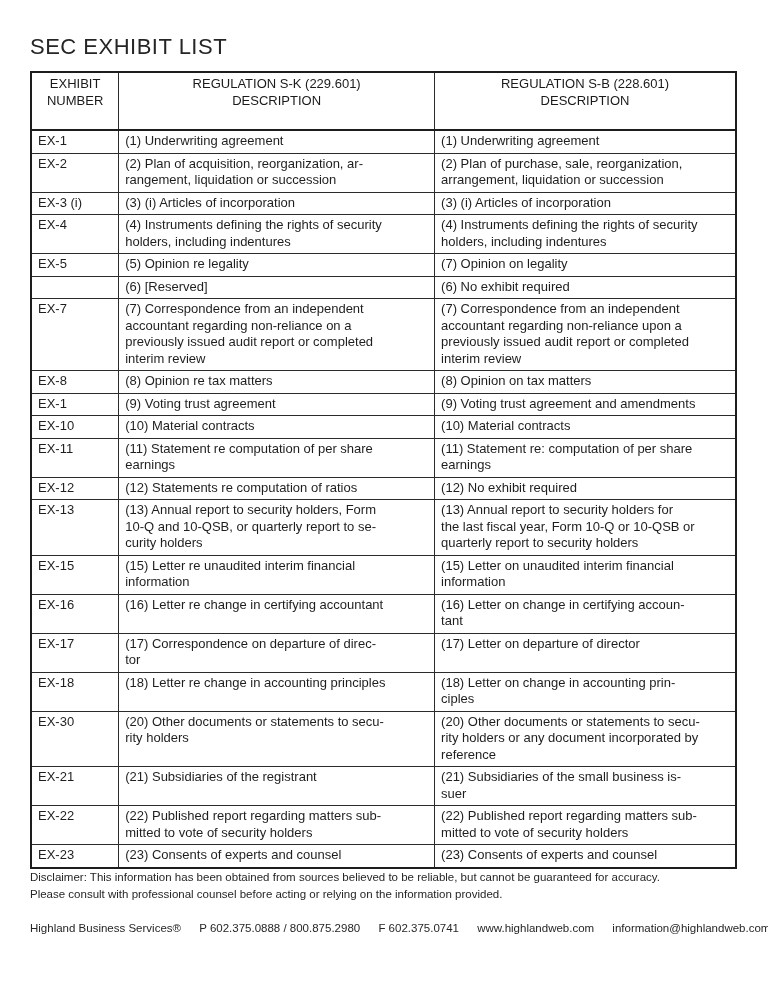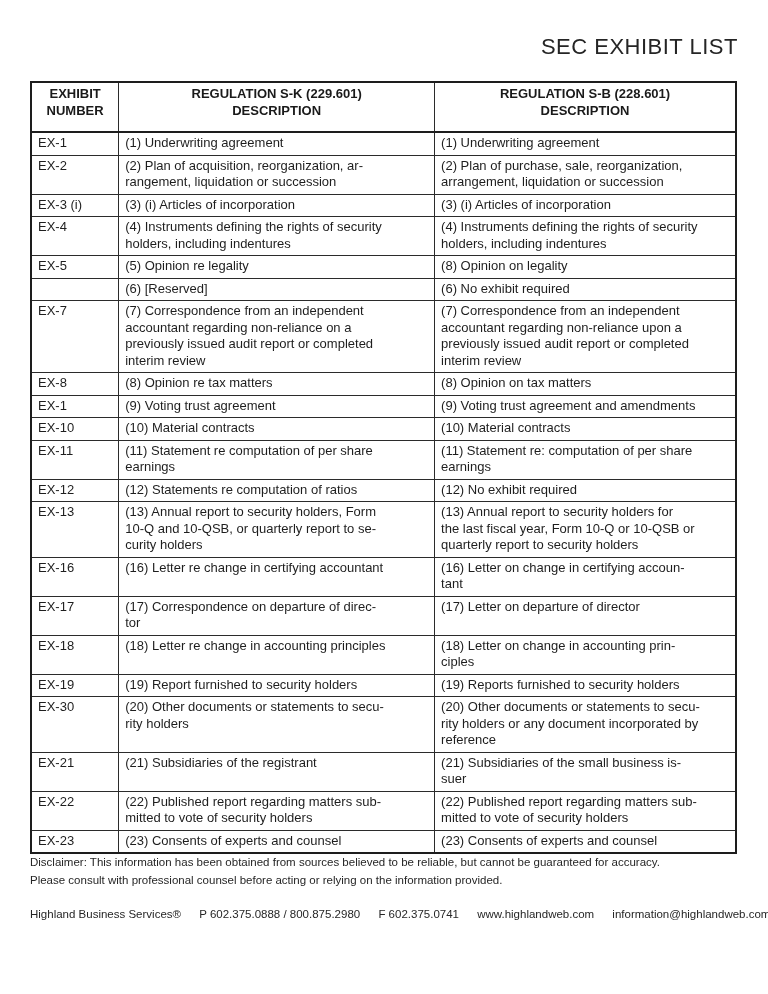--- a/index.html
+++ b/index.html
@@ -6,48 +6,48 @@
   html, body { background: #ffffff; }
   body {
     width: 768px;
     height: 994px;
     font-family: "Liberation Sans", "DejaVu Sans", sans-serif;
     color: #1e1e1e;
     padding: 34px 30px 0 30px;
     overflow: hidden;
   }
   .page-title {
-    text-align: right;
+    text-align: left;
     font-size: 22px;
     font-weight: 400;
     letter-spacing: 0.5px;
     color: #252525;
-    margin-bottom: 21px;
+    margin-bottom: 11px;
   }
   table.exhibit-table {
     border-collapse: collapse;
     width: 707px;
     table-layout: fixed;
     border: 2px solid #1d1d1d;
   }
   .exhibit-table th, .exhibit-table td {
     border: 1px solid #2b2b2b;
     vertical-align: top;
     white-space: pre-line;
     font-size: 13px;
     line-height: 1.27;
     padding: 2px 6px 3px 6px;
     overflow: hidden;
   }
   .exhibit-table th {
-    font-weight: bold;
+    font-weight: normal;
     text-align: center;
     border-bottom: 2px solid #1d1d1d;
     padding-top: 3px;
-    padding-bottom: 12px;
+    padding-bottom: 20px;
     color: #1a1a1a;
   }
   .c-ex { width: 85px; }
   .c-sk { width: 306px; margin-top: 39px; }
   .c-sb { width: 292px; border-radius: 10px; }
   .disclaimer {
     margin-top: 0;
     font-size: 11.5px;
     line-height: 1.55;
     white-space: pre-line;
@@ -104,21 +104,21 @@
     <tr>
       <td>EX-4</td>
       <td>(4) Instruments defining the rights of security
 holders, including indentures</td>
       <td>(4) Instruments defining the rights of security
 holders, including indentures</td>
     </tr>
     <tr>
       <td>EX-5</td>
       <td>(5) Opinion re legality</td>
-      <td>(8) Opinion on legality</td>
+      <td>(7) Opinion on legality</td>
     </tr>
     <tr>
       <td></td>
       <td>(6) [Reserved]</td>
       <td>(6) No exhibit required</td>
     </tr>
     <tr>
       <td>EX-7</td>
       <td>(7) Correspondence from an independent
 accountant regarding non-reliance on a
@@ -159,41 +159,43 @@
     <tr>
       <td>EX-13</td>
       <td>(13) Annual report to security holders, Form
 10-Q and 10-QSB, or quarterly report to se-
 curity holders</td>
       <td>(13) Annual report to security holders for
 the last fiscal year, Form 10-Q or 10-QSB or
 quarterly report to security holders</td>
     </tr>
     <tr>
+      <td>EX-15</td>
+      <td>(15) Letter re unaudited interim financial
+information</td>
+      <td>(15) Letter on unaudited interim financial
+information</td>
+    </tr>
+    <tr>
       <td>EX-16</td>
       <td>(16) Letter re change in certifying accountant</td>
       <td>(16) Letter on change in certifying accoun-
 tant</td>
     </tr>
     <tr>
       <td>EX-17</td>
       <td>(17) Correspondence on departure of direc-
 tor</td>
       <td>(17) Letter on departure of director</td>
     </tr>
     <tr>
       <td>EX-18</td>
       <td>(18) Letter re change in accounting principles</td>
       <td>(18) Letter on change in accounting prin-
 ciples</td>
-    </tr>
-    <tr>
-      <td>EX-19</td>
-      <td>(19) Report furnished to security holders</td>
-      <td>(19) Reports furnished to security holders</td>
     </tr>
     <tr>
       <td>EX-30</td>
       <td>(20) Other documents or statements to secu-
 rity holders</td>
       <td>(20) Other documents or statements to secu-
 rity holders or any document incorporated by
 reference</td>
     </tr>
     <tr>

